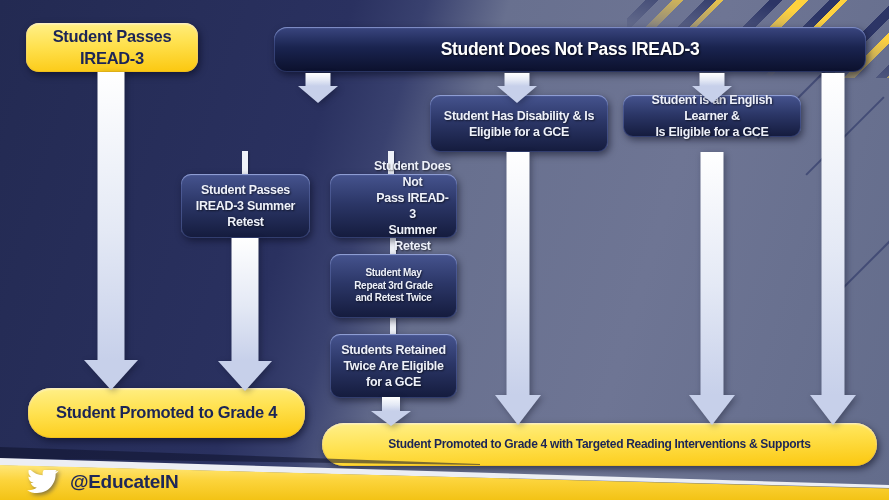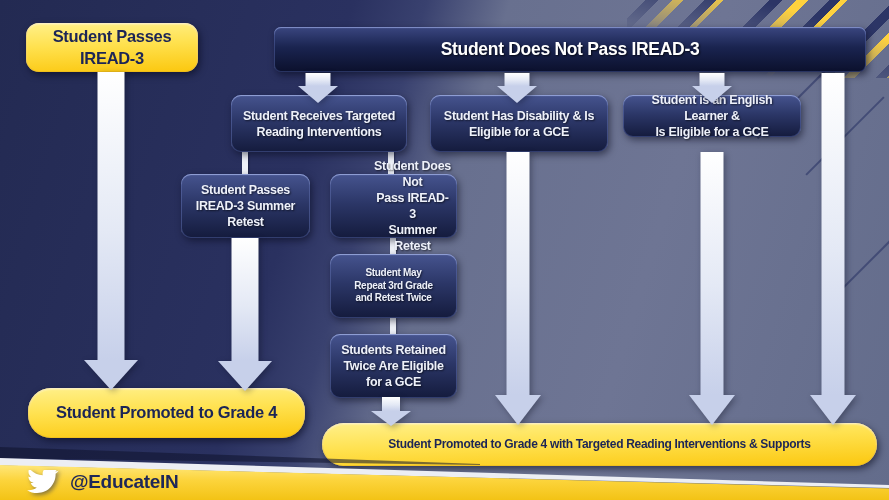--- a/index.html
+++ b/index.html
@@ -25,21 +25,21 @@
     font-weight:bold;letter-spacing:-.3px;border-radius:10px;z-index:2;box-sizing:border-box;padding:2px 6px;
   }
   .node span{white-space:pre-line;text-align:center;line-height:1.28;}
   .navy{
     background:linear-gradient(180deg,#46548f 0%,#2c3768 45%,#141b3d 100%);
     color:#eef1fa;text-shadow:1px 1px 2px rgba(0,0,0,.6);
     box-shadow:inset 0 1px 1px rgba(175,190,240,.75),inset 0 0 0 1px rgba(80,95,160,.5),2px 3px 7px rgba(5,8,25,.5);
   }
   .navy-header{
     background:linear-gradient(180deg,#3a4680 0%,#1a2450 45%,#0b102c 100%);
-    color:#ffffff;text-shadow:1px 1px 2px rgba(0,0,0,.7);border-radius:7px;
+    color:#ffffff;text-shadow:1px 1px 2px rgba(0,0,0,.7);border-radius:13px;
     box-shadow:inset 0 1px 1px rgba(160,175,230,.7),inset 0 0 0 1px rgba(70,85,150,.5),2px 3px 7px rgba(5,8,25,.55);
   }
   .gold{
     background:linear-gradient(178deg,#fff08a 0%,#ffe14e 45%,#fbc70e 100%);
     color:#1c2556;border-radius:23px;
     box-shadow:inset 0 1px 2px rgba(255,255,255,.85),inset 0 0 0 1px rgba(220,160,0,.35),2px 3px 7px rgba(5,8,25,.55);
   }
   
   .arrow{position:absolute;z-index:5;filter:drop-shadow(2px 2px 3px rgba(5,8,25,.35));}
   .shaft{position:absolute;top:0;left:50%;transform:translateX(-50%);
@@ -76,24 +76,20 @@
 
   <div class="node gold" style="left:26px;top:23px;width:172px;height:49px;font-size:16.5px;border-radius:13px;">
     <span>Student Passes
 IREAD-3</span>
   </div>
 
   <div class="node navy-header" style="left:274px;top:27px;width:592px;height:45px;font-size:17.5px;">
     <span>Student Does Not Pass IREAD-3</span>
   </div>
 
-  <div class="node navy" style="left:231px;top:95px;width:176px;height:57px;font-size:12.5px;">
-    <span>Student Receives Targeted
-Reading Interventions</span>
-  </div>
 
   <div class="node navy" style="left:430px;top:95px;width:178px;height:57px;font-size:12.5px;">
     <span>Student Has Disability &amp; Is
 Eligible for a GCE</span>
   </div>
 
   <div class="node navy" style="left:623px;top:95px;width:178px;height:42px;font-size:12.5px;">
     <span>Student is an English Learner &amp;
 Is Eligible for a GCE</span>
   </div>

